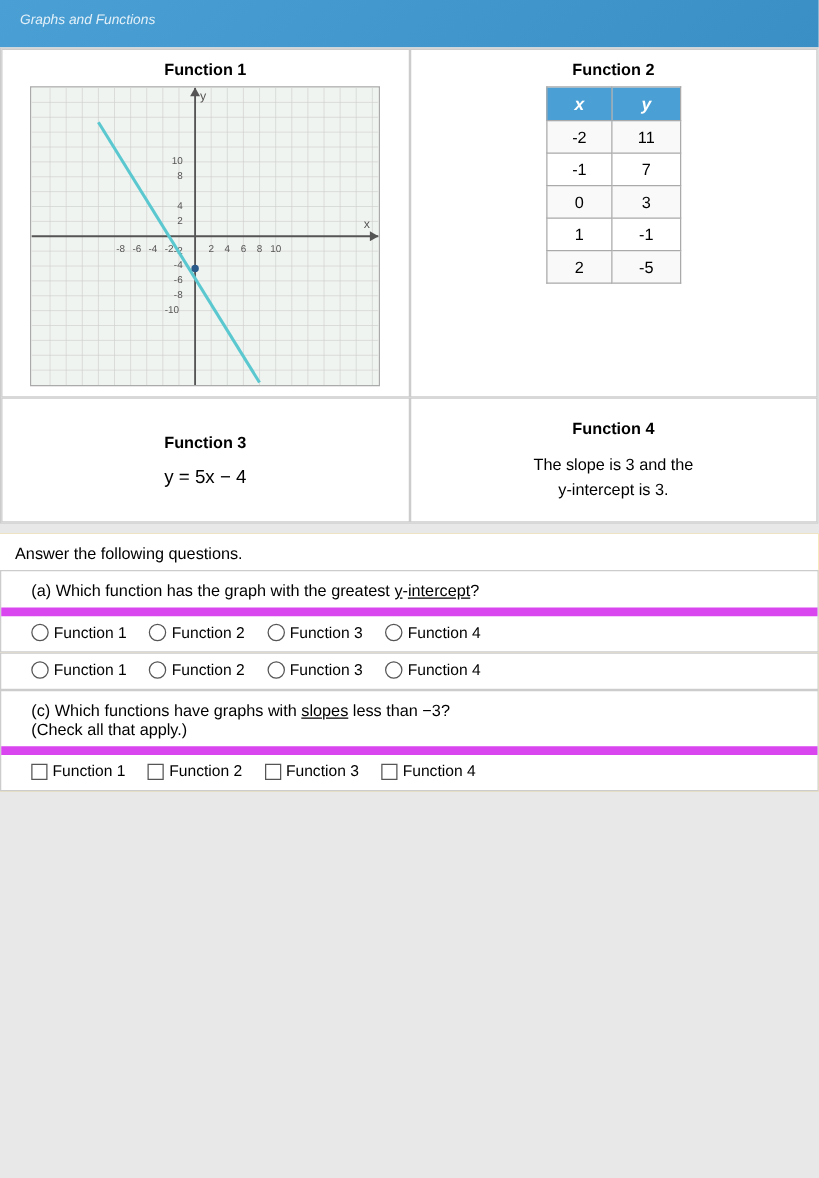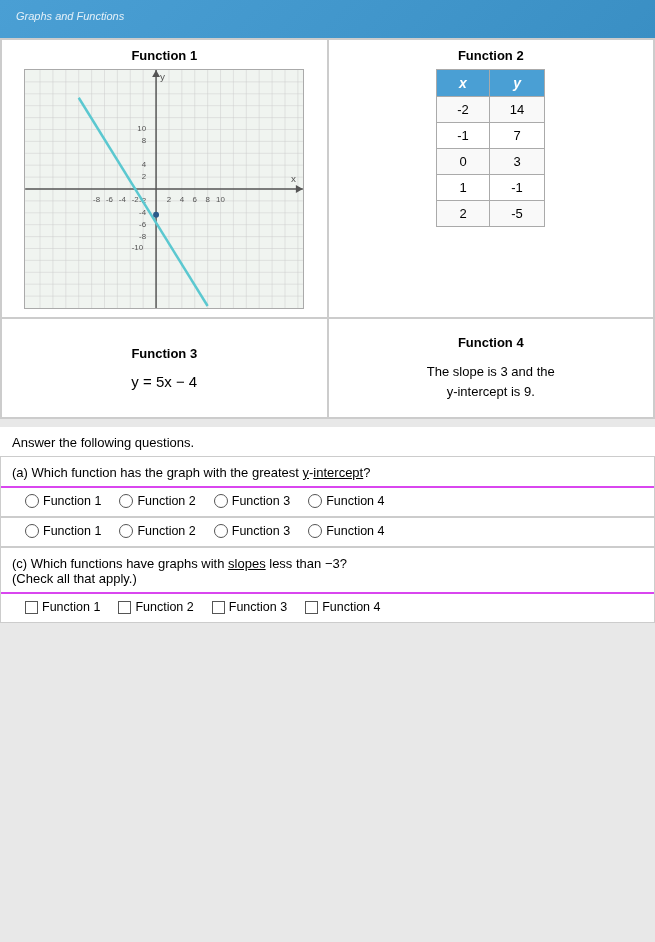--- a/index.html
+++ b/index.html
@@ -131,22 +131,22 @@
     }
 
     .question-block {
       border: 1px solid #ccc;
       margin: 0;
       background: white;
     }
 
     .question-text {
       font-size: 13px;
-      padding: 8px 12px 6px 11px;
-      border-bottom: 2px solid #d946ef;
+      padding: 8px 12px 6px 24px;
+      border-bottom: 7px solid #d946ef;
     }
 
     .question-text u {
       text-decoration: underline;
     }
 
     .options-row {
       display: flex;
       flex-direction: row;
       align-items: center;
@@ -291,21 +291,21 @@
     <table class="function-table">
       <thead>
         <tr>
           <th><em>x</em></th>
           <th><em>y</em></th>
         </tr>
       </thead>
       <tbody id="function2-tbody">
       <tr>
             <td>-2</td>
-            <td>14</td>
+            <td>11</td>
           </tr>
           <tr>
             <td>-1</td>
             <td>7</td>
           </tr>
           <tr>
             <td>0</td>
             <td>3</td>
           </tr>
           <tr>
@@ -322,21 +322,21 @@
 
   <div class="cell func3-cell">
     <div class="cell-label">Function 3</div>
     <div class="func3-equation">y = 5x − 4</div>
   </div>
 
   <div class="cell func4-cell">
     <div class="cell-label">Function 4</div>
     <div class="func4-text">
       <span>The slope is 3 and the</span><br>
-      <span>y-intercept is 9.</span>
+      <span>y-intercept is 3.</span>
     </div>
   </div>
 </div>
 
 <div class="answer-section">
   <div class="answer-intro">Answer the following questions.</div>
 
   <div class="question-block">
     <div class="question-text">
       (a) Which function has the graph with the greatest <u>y</u>-<u>intercept</u>?

